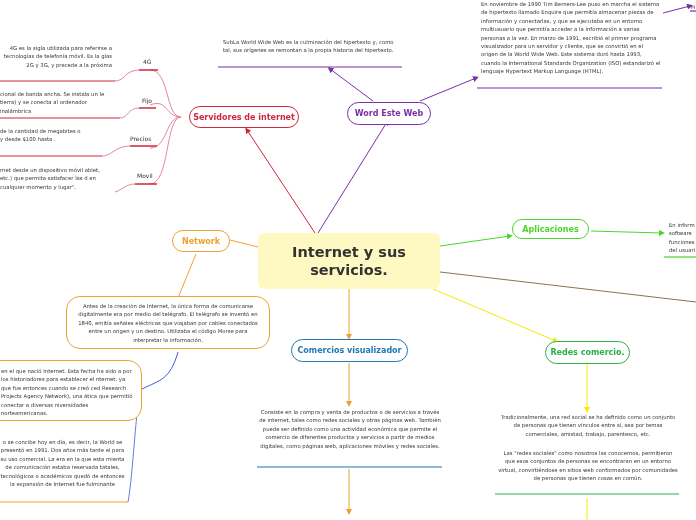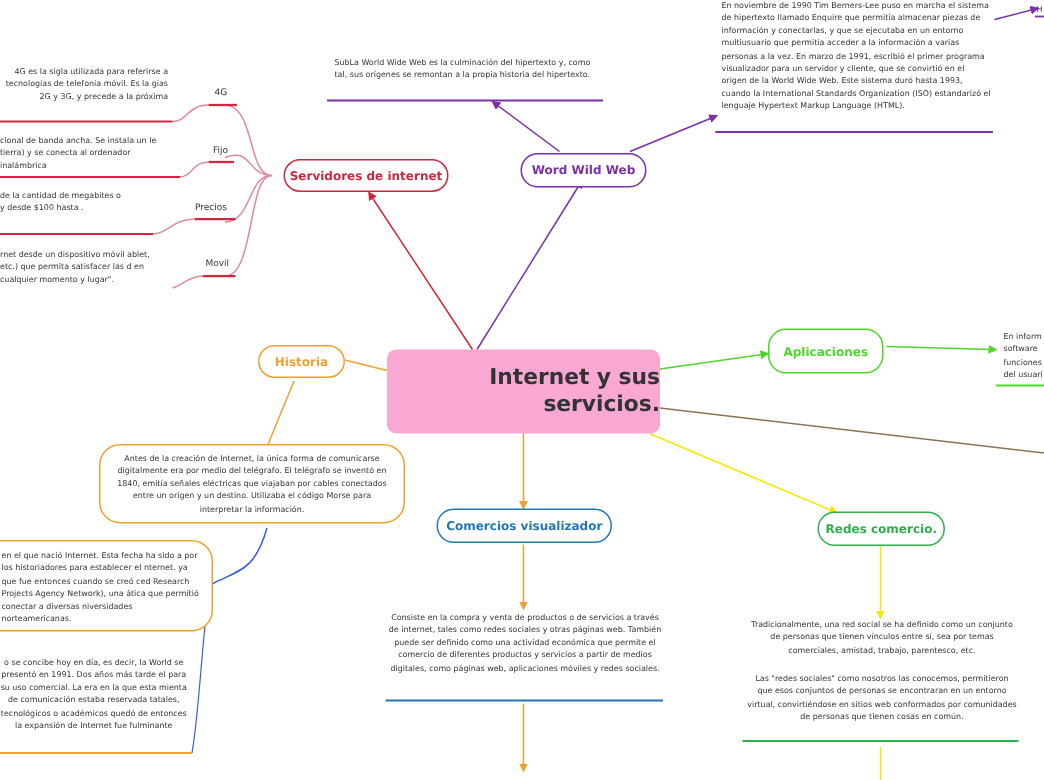--- a/index.html
+++ b/index.html
@@ -1,19 +1,19 @@
 <!DOCTYPE html>
 <html><head>
 <meta charset="utf-8">
 <style>
   html, body { margin:0; padding:0; }
   body { width:696px; height:520px; position:relative; overflow:hidden; background:#ffffff; font-family:"DejaVu Sans", sans-serif; }
   svg.links { position:absolute; left:0; top:0; width:696px; height:520px; }
   .node { position:absolute; box-sizing:border-box; background:#fff; border-radius:12px; display:flex; align-items:center; justify-content:center; font-weight:bold; font-size:8px; }
-  .central { position:absolute; left:258px; top:233px; width:182px; height:56px; background:#f9a8d4; border-radius:6px; display:flex; align-items:center; justify-content:center; text-align:right; font-family:"DejaVu Sans", sans-serif; font-weight:bold; font-size:14.5px; line-height:18px; color:#333; }
+  .central { position:absolute; left:258px; top:233px; width:182px; height:56px; background:#fef9c3; border-radius:6px; display:flex; align-items:center; justify-content:center; text-align:center; font-family:"DejaVu Sans", sans-serif; font-weight:bold; font-size:14.5px; line-height:18px; color:#333; }
   .txt { position:absolute; font-size:5.3px; line-height:8.4px; color:#333; }
   .txt.c { text-align:center; }
   .label { position:absolute; font-size:6px; color:#333; }
   .note-box { position:absolute; box-sizing:border-box; border:1.2px solid #f0a030; border-radius:14px; background:#fff; font-size:5.3px; line-height:8.4px; color:#333; text-align:center; padding:6px 8px; }
 </style>
 </head>
 <body>
 
 <svg class="links" viewBox="0 0 696 520">
   <defs>
@@ -100,33 +100,33 @@
 <div class="label" style="left:143px;top:58px;">4G</div>
 <div class="label" style="left:142px;top:97px;">Fijo</div>
 <div class="label" style="left:130px;top:135px;">Precios</div>
 <div class="label" style="left:137px;top:172px;">Movil</div>
 <div class="txt" style="left:0px;top:44px;width:112px;text-align:right;">4G es la sigla utilizada para referirse a tecnologías de telefonía móvil. Es la gías 2G y 3G, y precede a la próxima</div>
 <div class="txt" style="left:0px;top:90px;width:105px;">cional de banda ancha. Se instala un le tierra) y se conecta al ordenador inalámbrica</div>
 <div class="txt" style="left:0px;top:127px;width:85px;">de la cantidad de megabites o y desde $100 hasta .</div>
 <div class="txt" style="left:0px;top:166px;width:105px;">rnet desde un dispositivo móvil ablet, etc.) que permita satisfacer las d en cualquier momento y lugar".</div>
 
 <div class="node" style="left:347px;top:102px;width:84px;height:23px;border:1.3px solid #7b2fa8;color:#7b2fa8;">
-  <span>Word Wild Web</span>
+  <span>Word Este Web</span>
 </div>
 <div class="txt" style="left:223px;top:38px;width:180px;">SubLa World Wide Web es la culminación del hipertexto y, como tal, sus orígenes se remontan a la propia historia del hipertexto.</div>
 <div class="txt" style="left:481px;top:0px;width:180px;">En noviembre de 1990 Tim Berners-Lee puso en marcha el sistema de hipertexto llamado Enquire que permitía almacenar piezas de información y conectarlas, y que se ejecutaba en un entorno multiusuario que permitía acceder a la información a varias personas a la vez. En marzo de 1991, escribió el primer programa visualizador para un servidor y cliente, que se convirtió en el origen de la World Wide Web. Este sistema duró hasta 1993, cuando la International Standards Organization (ISO) estandarizó el lenguaje Hypertext Markup Language (HTML).</div>
 <div class="txt" style="left:691px;top:3px;">H</div>
 
-<div class="node" style="left:512px;top:219px;width:77px;height:30px;border:1.3px solid #4cd62a;color:#4cd62a;">
+<div class="node" style="left:512px;top:219px;width:77px;height:20px;border:1.3px solid #4cd62a;color:#4cd62a;">
   <span>Aplicaciones</span>
 </div>
 <div class="txt" style="left:669px;top:221px;width:28px;overflow:hidden;white-space:normal;">En inform software funciones del usuari</div>
 
 <div class="node" style="left:172px;top:230px;width:58px;height:22px;border:1.3px solid #f0a030;color:#f0a030;">
-  <span>Historia</span>
+  <span>Network</span>
 </div>
 <div class="note-box" style="left:66px;top:296px;width:204px;height:53px;padding:5px 8px;">
   <span>Antes de la creación de Internet, la única forma de comunicarse digitalmente era por medio del telégrafo. El telégrafo se inventó en 1840, emitía señales eléctricas que viajaban por cables conectados entre un origen y un destino. Utilizaba el código Morse para interpretar la información.</span>
 </div>
 <div class="note-box" style="left:-14px;top:360px;width:156px;height:61px;text-align:left;padding:6px 6px 6px 14px;">
   <span>en el que nació Internet. Esta fecha ha sido a por los historiadores para establecer el nternet. ya que fue entonces cuando se creó ced Research Projects Agency Network), una ática que permitió conectar a diversas niversidades norteamericanas.</span>
 </div>
 <div class="txt c" style="left:0px;top:438px;width:125px;">o se concibe hoy en día, es decir, la World se presentó en 1991. Dos años más tarde el para su uso comercial. La era en la que esta mienta de comunicación estaba reservada tatales, tecnológicos o académicos quedó de entonces la expansión de Internet fue fulminante</div>
 
 <div class="node" style="left:291px;top:339px;width:117px;height:23px;border:1.3px solid #1f77b4;color:#1f77b4;">

